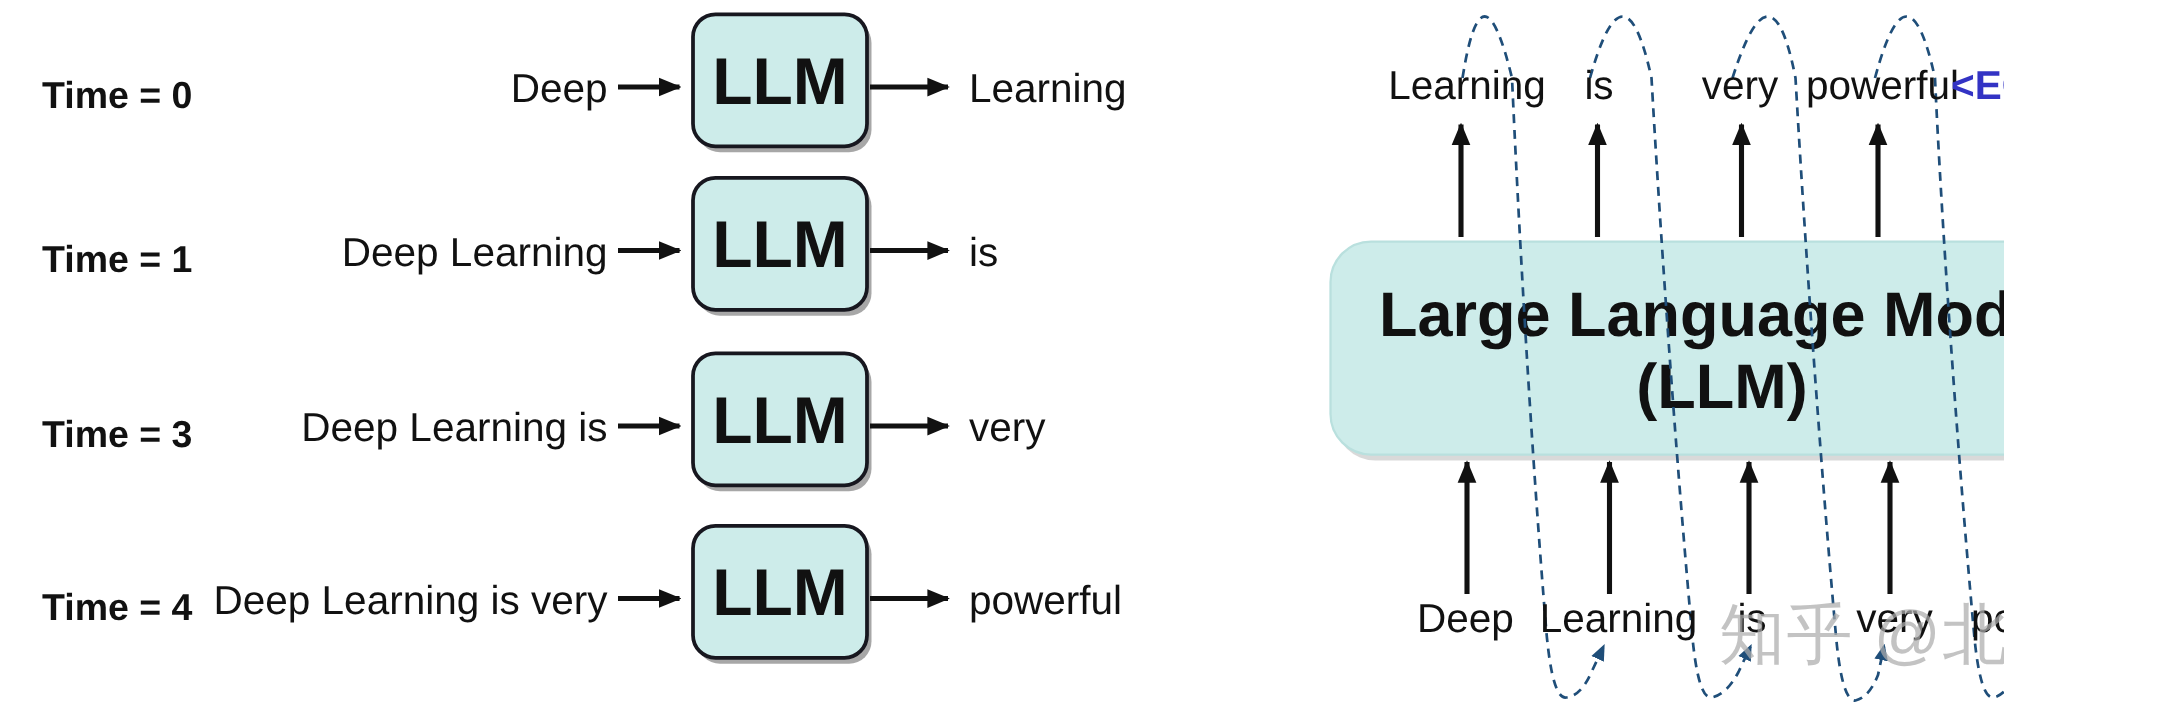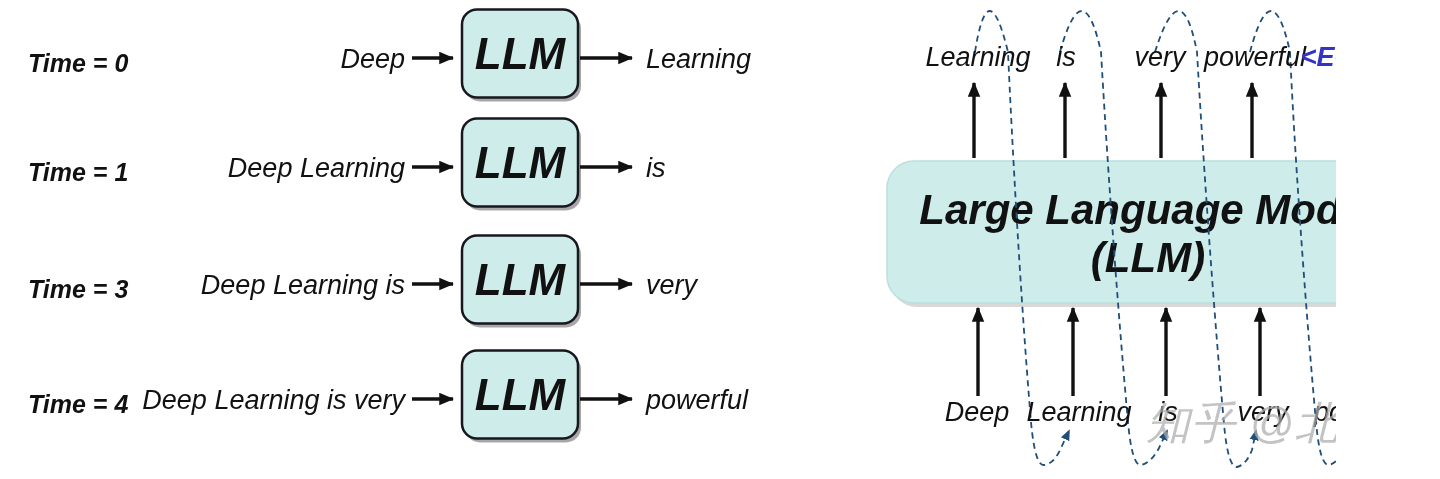--- a/index.html
+++ b/index.html
@@ -1,19 +1,18 @@
 <!DOCTYPE html>
 <html style="--box-fill: #cdecea; --box-border: #17171f; --model-box-border: #b9e0de; --loop: #1f4e79; --eos: #3333c4; --text: #111111; --arrow: #111111; --watermark: #adadad;"><head>
 <meta charset="utf-8">
 <style>
   html,body{margin:0;padding:0;background:#ffffff;}
   #canvas{
     position:relative;width:1336px;height:479px;background:#ffffff;overflow:hidden;
     font-family:"Liberation Sans",sans-serif;
-    font-style:italic;
   }
   svg{position:absolute;top:0;}
   svg text{font-family:"Liberation Sans",sans-serif;fill:var(--text);}
   .time{font-size:25px;font-weight:700;}
   .word{font-size:27px;font-weight:400;}
   .llm-label{font-size:44px;font-weight:600;text-anchor:middle;}
   .model-title{font-size:42px;font-weight:600;text-anchor:middle;}
   .token{font-size:27px;font-weight:400;text-anchor:middle;}
   .eos{fill:var(--eos);font-weight:600;}
   .box{fill:var(--box-fill);stroke:var(--box-border);stroke-width:2.5;}

